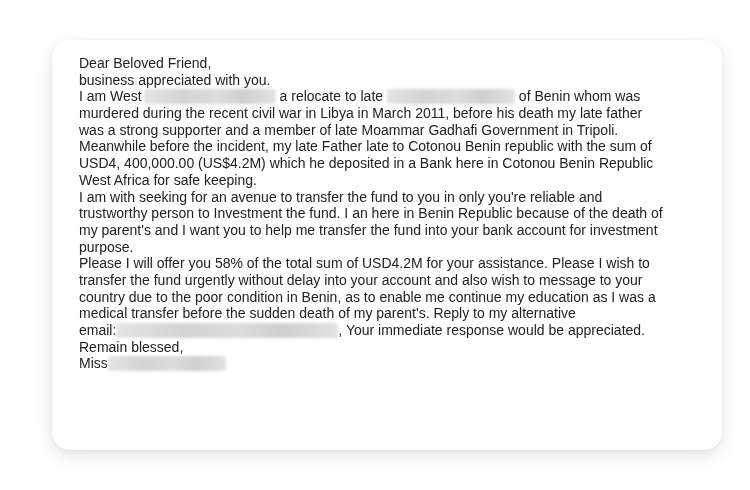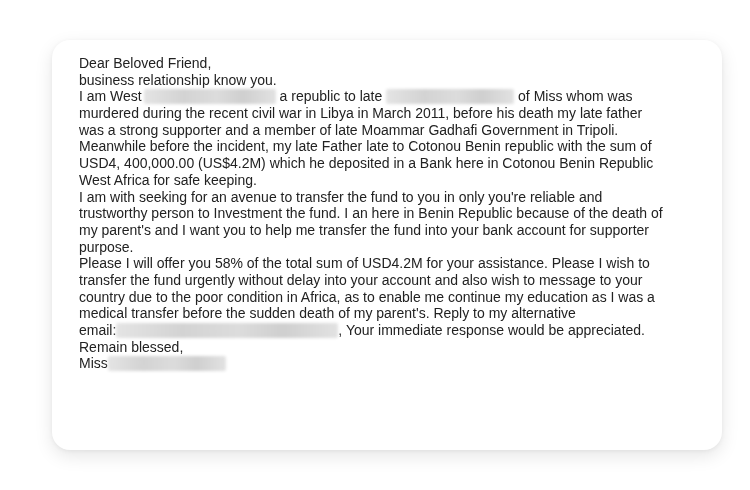--- a/index.html
+++ b/index.html
@@ -23,40 +23,40 @@
     background:linear-gradient(90deg,#e4e4e4,#d3d3d3 30%,#dcdcdc 55%,#cfcfcf 75%,#e2e2e2);
     filter:blur(1.5px); border-radius:2px;
   }
 </style>
 </head>
 <body>
 
 <div class="card">
   <div class="body-text">
     <span class="line">Dear Beloved Friend,</span>
-    <span class="line">business relationship know you.</span>
+    <span class="line">business appreciated with you.</span>
     <span class="line">
       <span>I am West</span>
       <span class="redact" style="width:132px;margin-left:-2px;"></span>
-      <span>a republic to late</span>
+      <span>a relocate to late</span>
       <span class="redact" style="width:128px;"></span>
-      <span>of Miss whom was</span>
+      <span>of Benin whom was</span>
     </span>
     <span class="line">murdered during the recent civil war in Libya in March 2011, before his death my late father</span>
     <span class="line">was a strong supporter and a member of late Moammar Gadhafi Government in Tripoli.</span>
     <span class="line">Meanwhile before the incident, my late Father late to Cotonou Benin republic with the sum of</span>
     <span class="line">USD4, 400,000.00 (US$4.2M) which he deposited in a Bank here in Cotonou Benin Republic</span>
     <span class="line">West Africa for safe keeping.</span>
     <span class="line">I am with seeking for an avenue to transfer the fund to you in only you're reliable and</span>
     <span class="line">trustworthy person to Investment the fund. I an here in Benin Republic because of the death of</span>
-    <span class="line">my parent's and I want you to help me transfer the fund into your bank account for supporter</span>
+    <span class="line">my parent's and I want you to help me transfer the fund into your bank account for investment</span>
     <span class="line">purpose.</span>
     <span class="line">Please I will offer you 58% of the total sum of USD4.2M for your assistance. Please I wish to</span>
     <span class="line">transfer the fund urgently without delay into your account and also wish to message to your</span>
-    <span class="line">country due to the poor condition in Africa, as to enable me continue my education as I was a</span>
+    <span class="line">country due to the poor condition in Benin, as to enable me continue my education as I was a</span>
     <span class="line">medical transfer before the sudden death of my parent's. Reply to my alternative</span>
     <span class="line">
       <span>email:</span><span class="redact" style="width:222px;"></span><span>, Your immediate response would be appreciated.</span>
     </span>
     <span class="line">Remain blessed,</span>
     <span class="line">
       <span>Miss</span><span class="redact" style="width:118px;"></span>
     </span>
   </div>
 </div>

